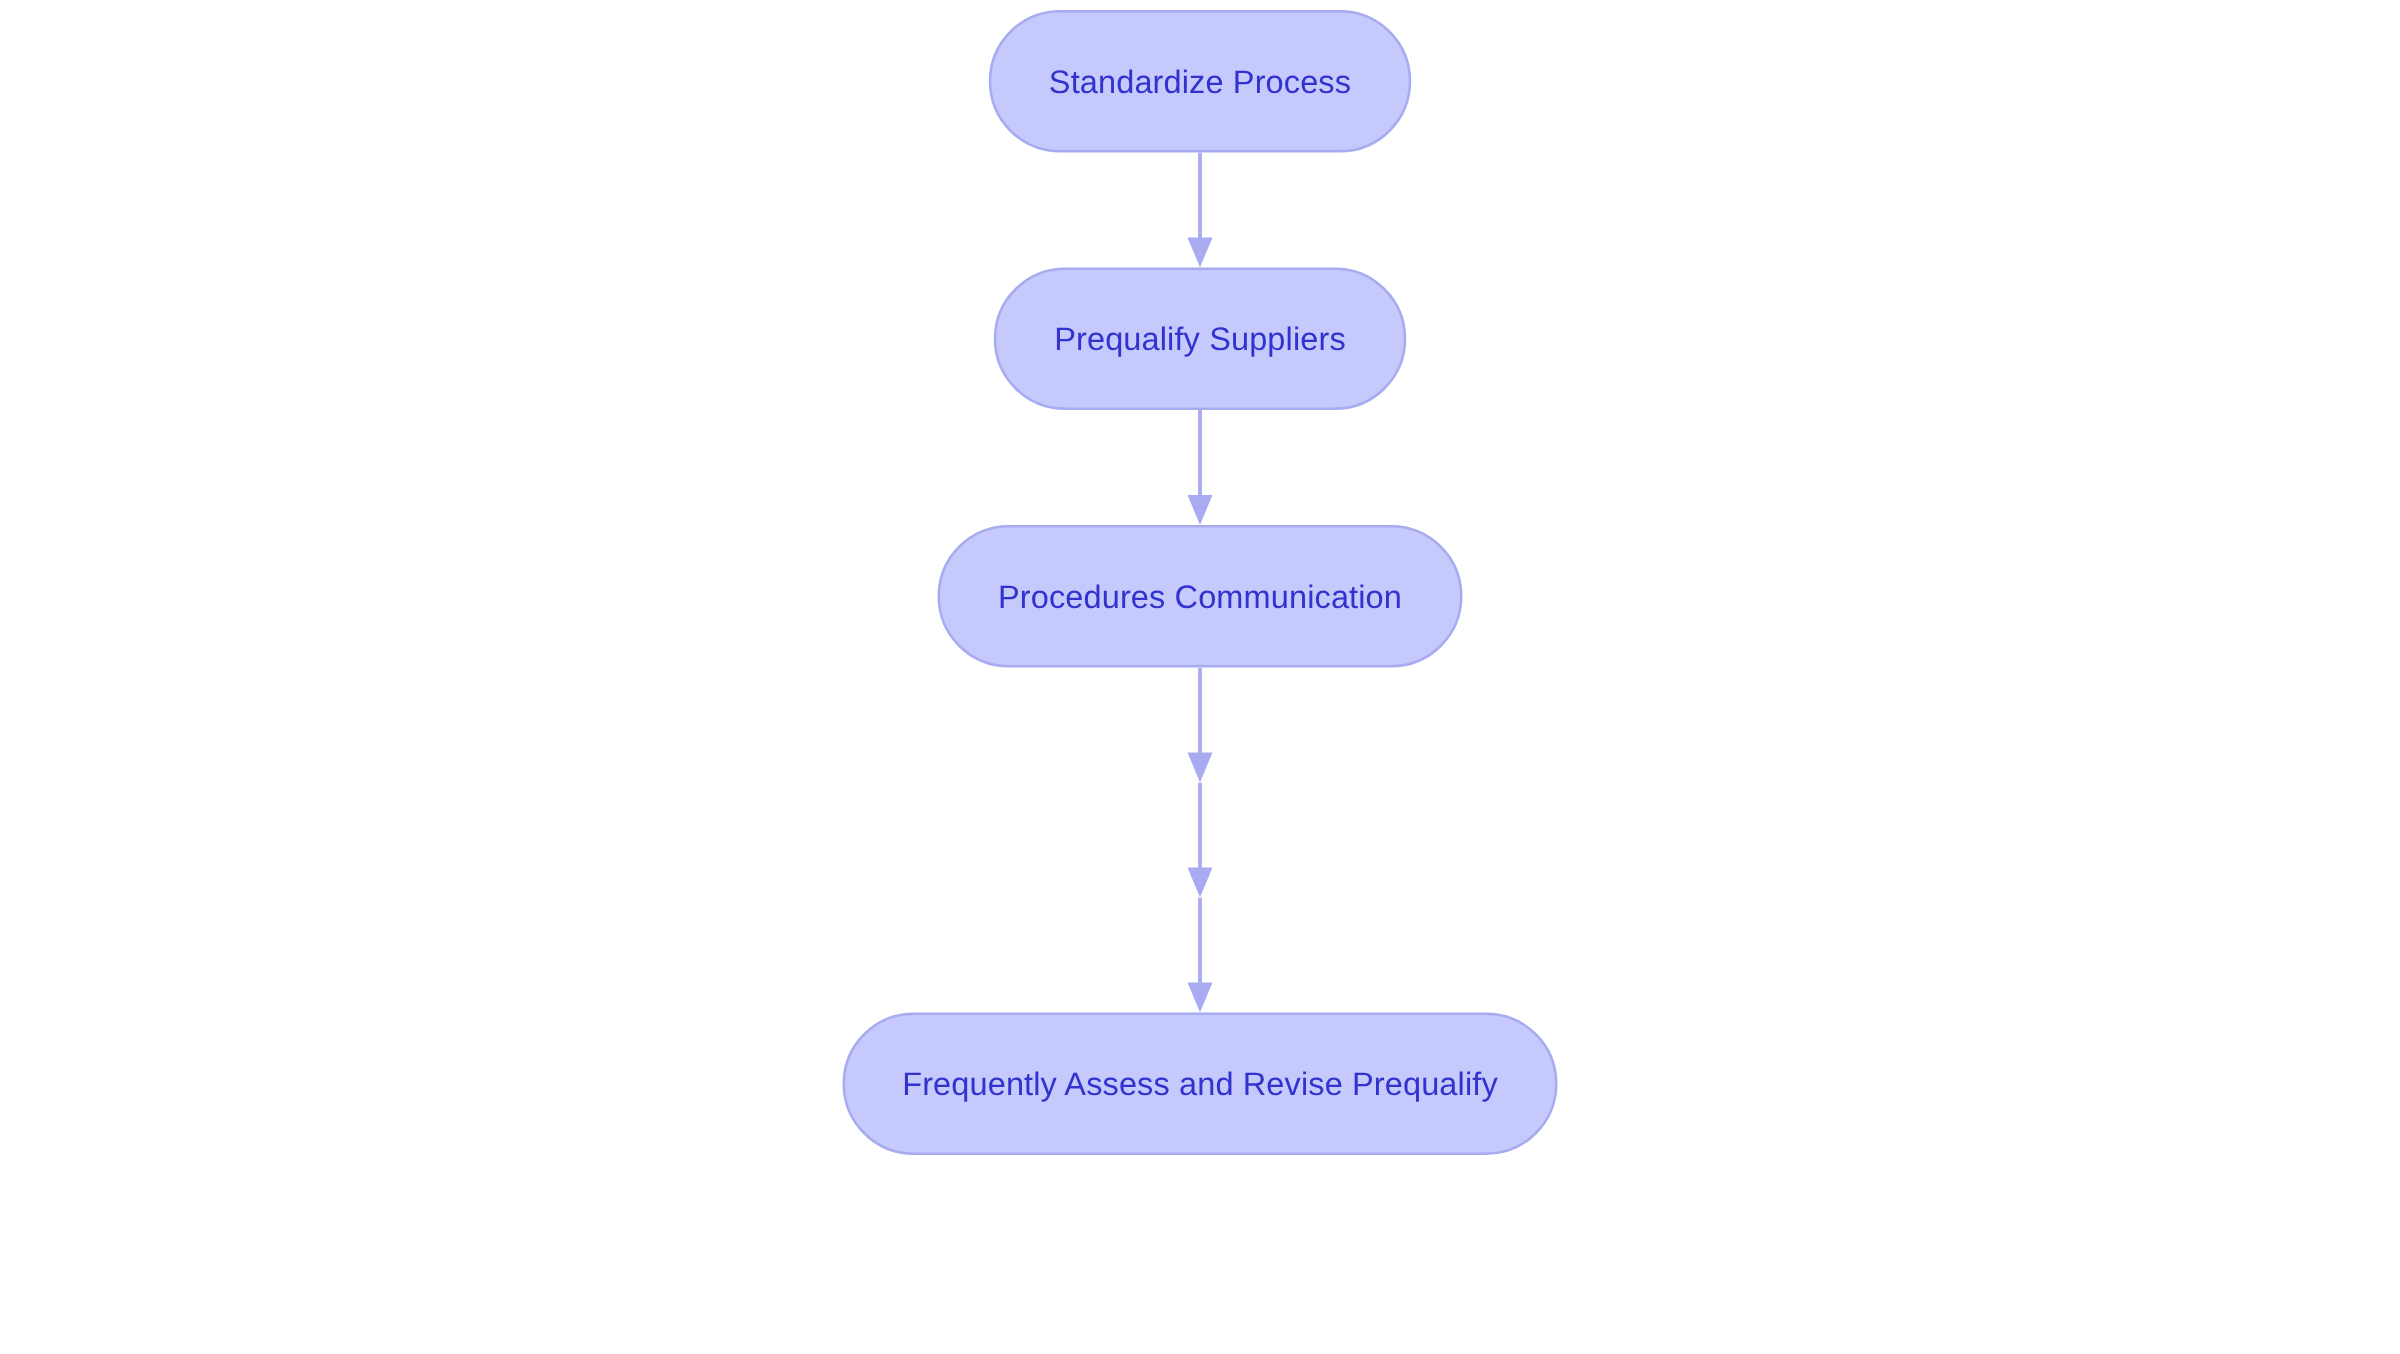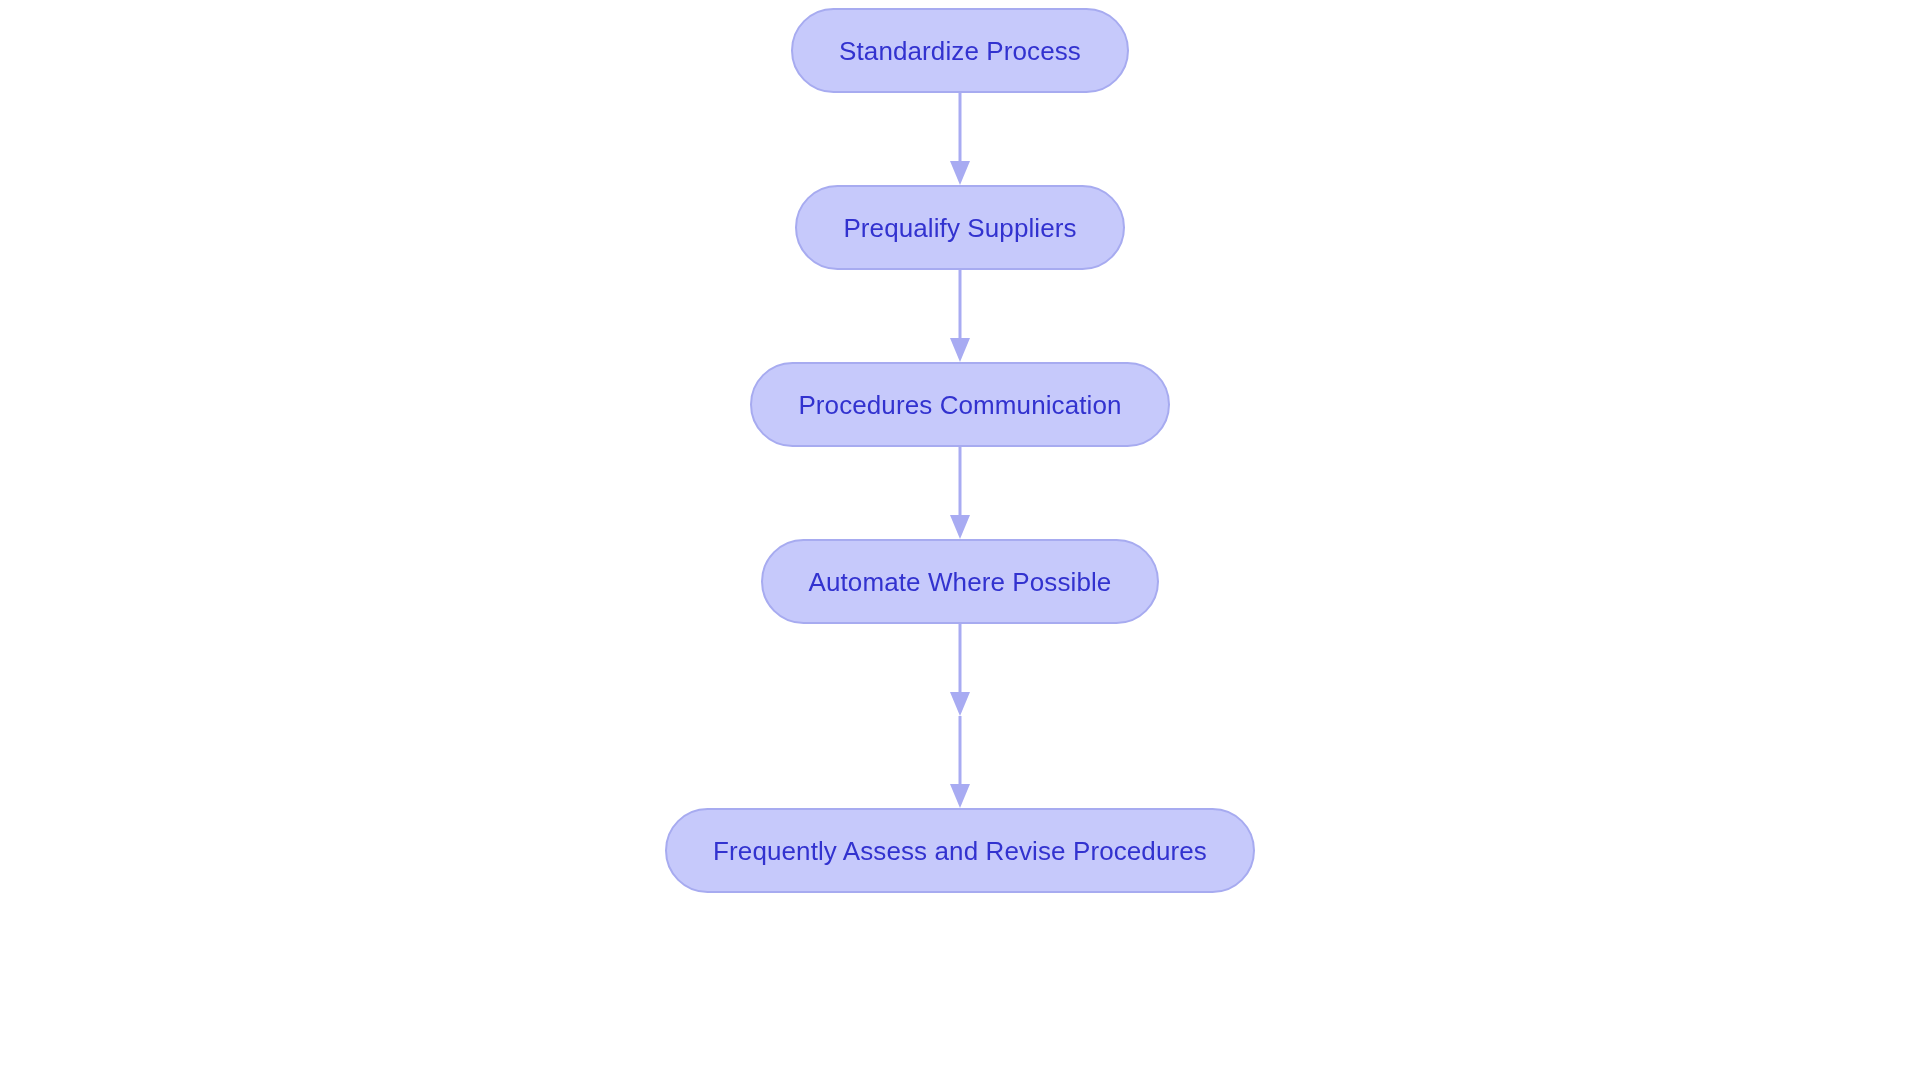--- a/index.html
+++ b/index.html
@@ -27,21 +27,21 @@
 
   .flow-column {
     display: flex;
     flex-direction: column;
     align-items: center;
     padding-top: 8px;
   }
 
   .node {
     box-sizing: border-box;
-    height: 85px;
+    height: 114px;
     border-radius: 9999px;
     background: #c6c9fb;
     border: 2px solid #a7abf0;
     color: #3232cf;
     font-size: 26px;
     line-height: 1;
     letter-spacing: 0.1px;
     display: flex;
     align-items: center;
     justify-content: center;
@@ -91,33 +91,30 @@
 
     <div class="node">
       <span>Procedures Communication</span>
     </div>
 
     <svg class="connector" viewBox="0 0 24 92">
       <line class="conn-line" x1="12" y1="0" x2="12" y2="72"></line>
       <polygon class="conn-head" points="12,92 2,68 22,68"></polygon>
     </svg>
 
-    <div class="node">
-      <span>Automate Where Possible</span>
-    </div>
 
     <svg class="connector" viewBox="0 0 24 92">
       <line class="conn-line" x1="12" y1="0" x2="12" y2="72"></line>
       <polygon class="conn-head" points="12,92 2,68 22,68"></polygon>
     </svg>
 
 
     <svg class="connector" viewBox="0 0 24 92">
       <line class="conn-line" x1="12" y1="0" x2="12" y2="72"></line>
       <polygon class="conn-head" points="12,92 2,68 22,68"></polygon>
     </svg>
 
     <div class="node">
-      <span>Frequently Assess and Revise Procedures</span>
+      <span>Frequently Assess and Revise Prequalify</span>
     </div>
 
   </div>
 </div>
 
 </body></html>

